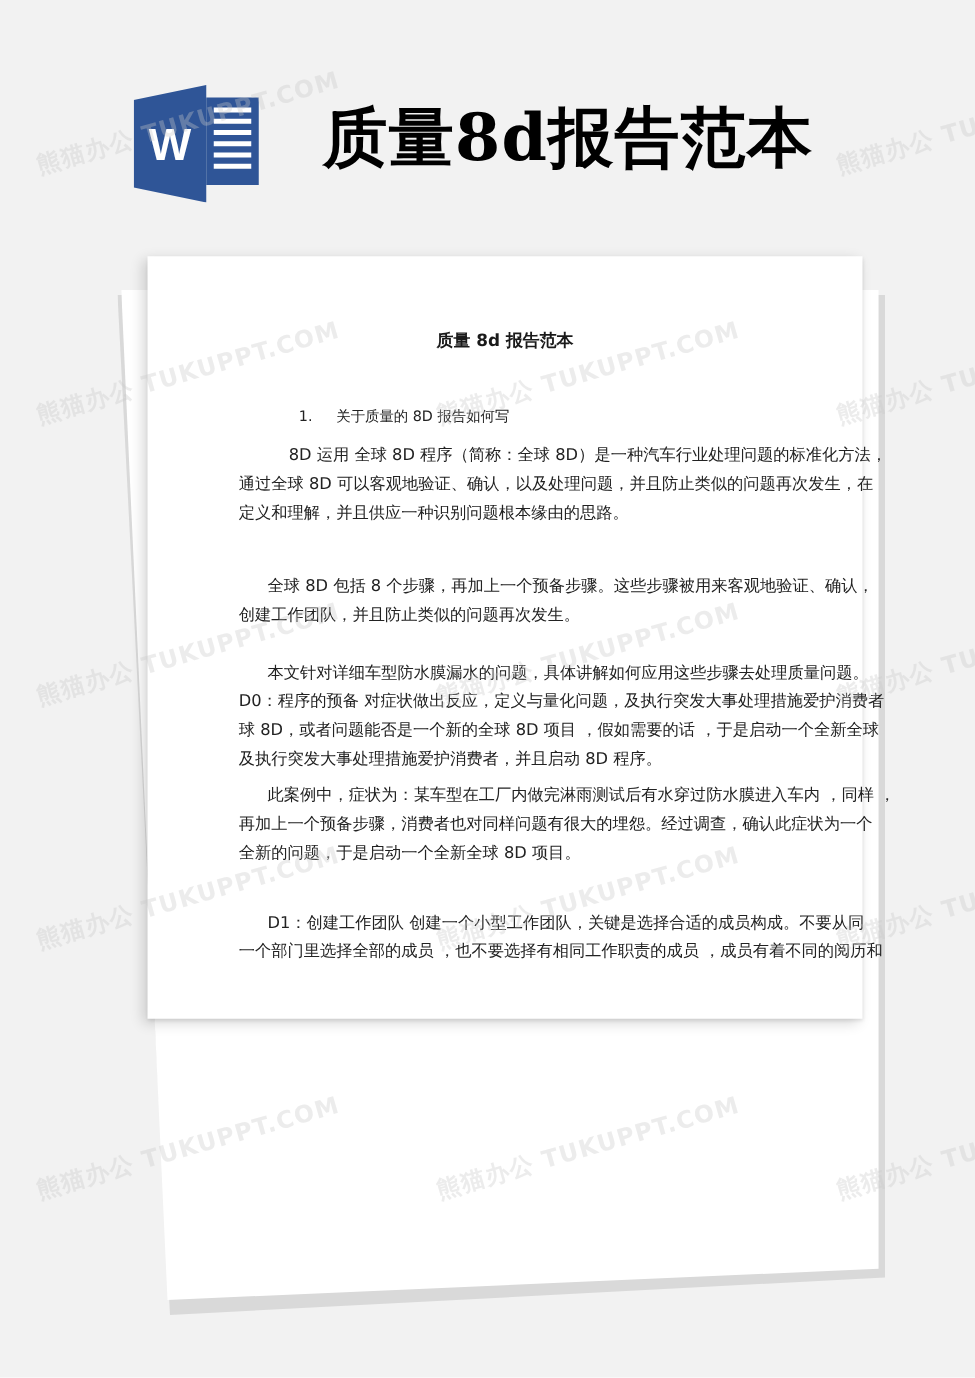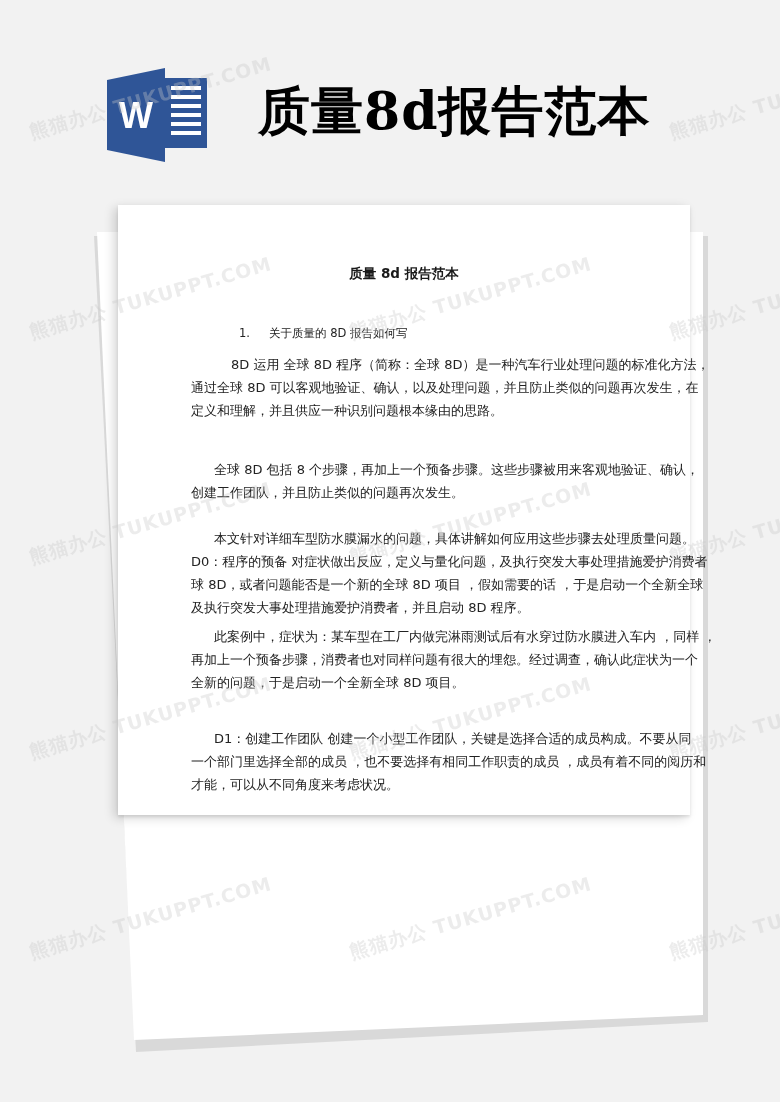--- a/index.html
+++ b/index.html
@@ -169,21 +169,20 @@
 
   <div class="para" style="top:420px;">
     <span class="line indent">此案例中，症状为：某车型在工厂内做完淋雨测试后有水穿过防水膜进入车内 ，同样 ，</span>
     <span class="line">再加上一个预备步骤，消费者也对同样问题有很大的埋怨。经过调查，确认此症状为一个</span>
     <span class="line">全新的问题，于是启动一个全新全球 8D 项目。</span>
   </div>
 
   <div class="para" style="top:522px;">
     <span class="line indent">D1：创建工作团队  创建一个小型工作团队，关键是选择合适的成员构成。不要从同</span>
     <span class="line">一个部门里选择全部的成员 ，也不要选择有相同工作职责的成员 ，成员有着不同的阅历和</span>
-    <span class="line">才能，可以从不同角度来考虑状况。</span>
   </div>
 </div>
 
 <div class="wm" style="left:30px;top:320px;">熊猫办公 TUKUPPT.COM</div>
 <div class="wm" style="left:350px;top:320px;">熊猫办公 TUKUPPT.COM</div>
 <div class="wm" style="left:670px;top:320px;">熊猫办公 TUKUPPT.COM</div>
 <div class="wm" style="left:30px;top:545px;">熊猫办公 TUKUPPT.COM</div>
 <div class="wm" style="left:350px;top:545px;">熊猫办公 TUKUPPT.COM</div>
 <div class="wm" style="left:670px;top:545px;">熊猫办公 TUKUPPT.COM</div>
 <div class="wm" style="left:30px;top:740px;">熊猫办公 TUKUPPT.COM</div>

